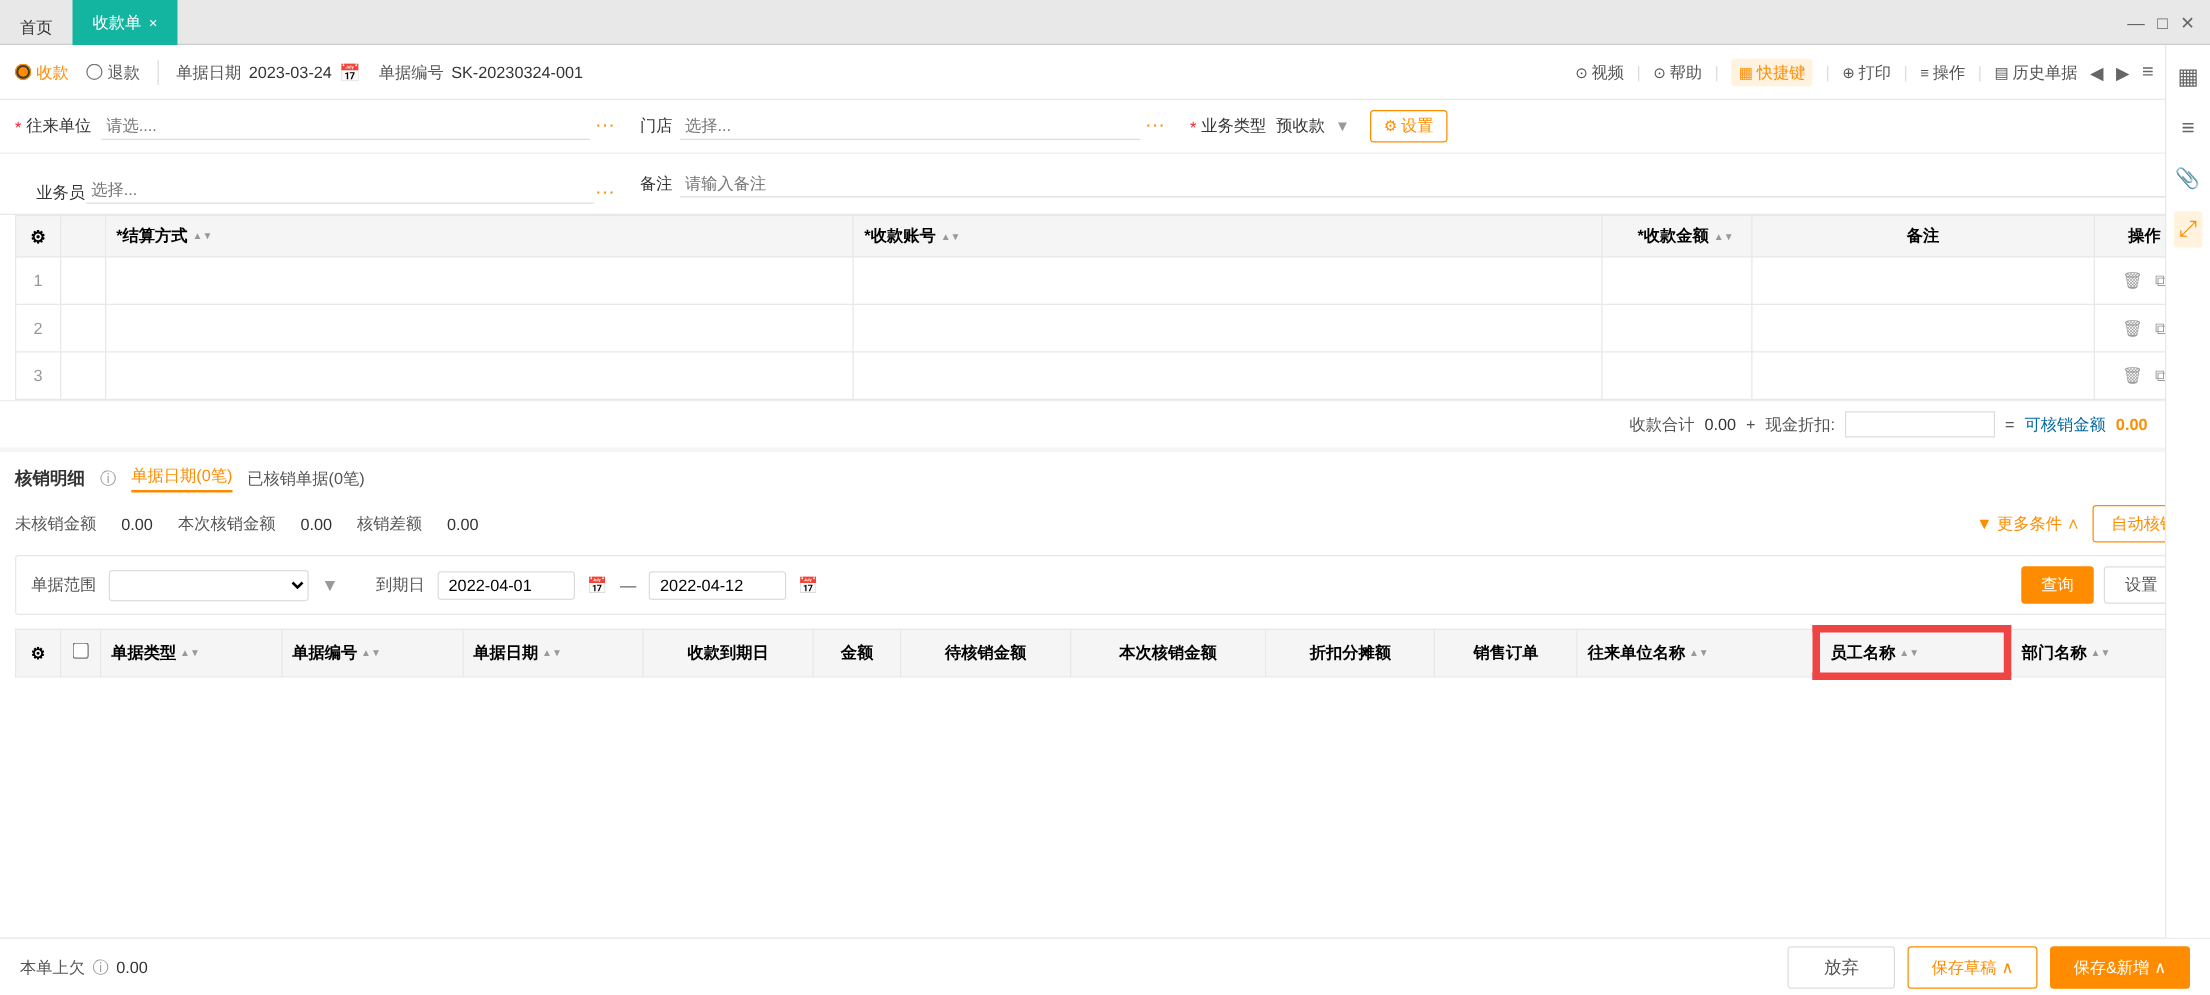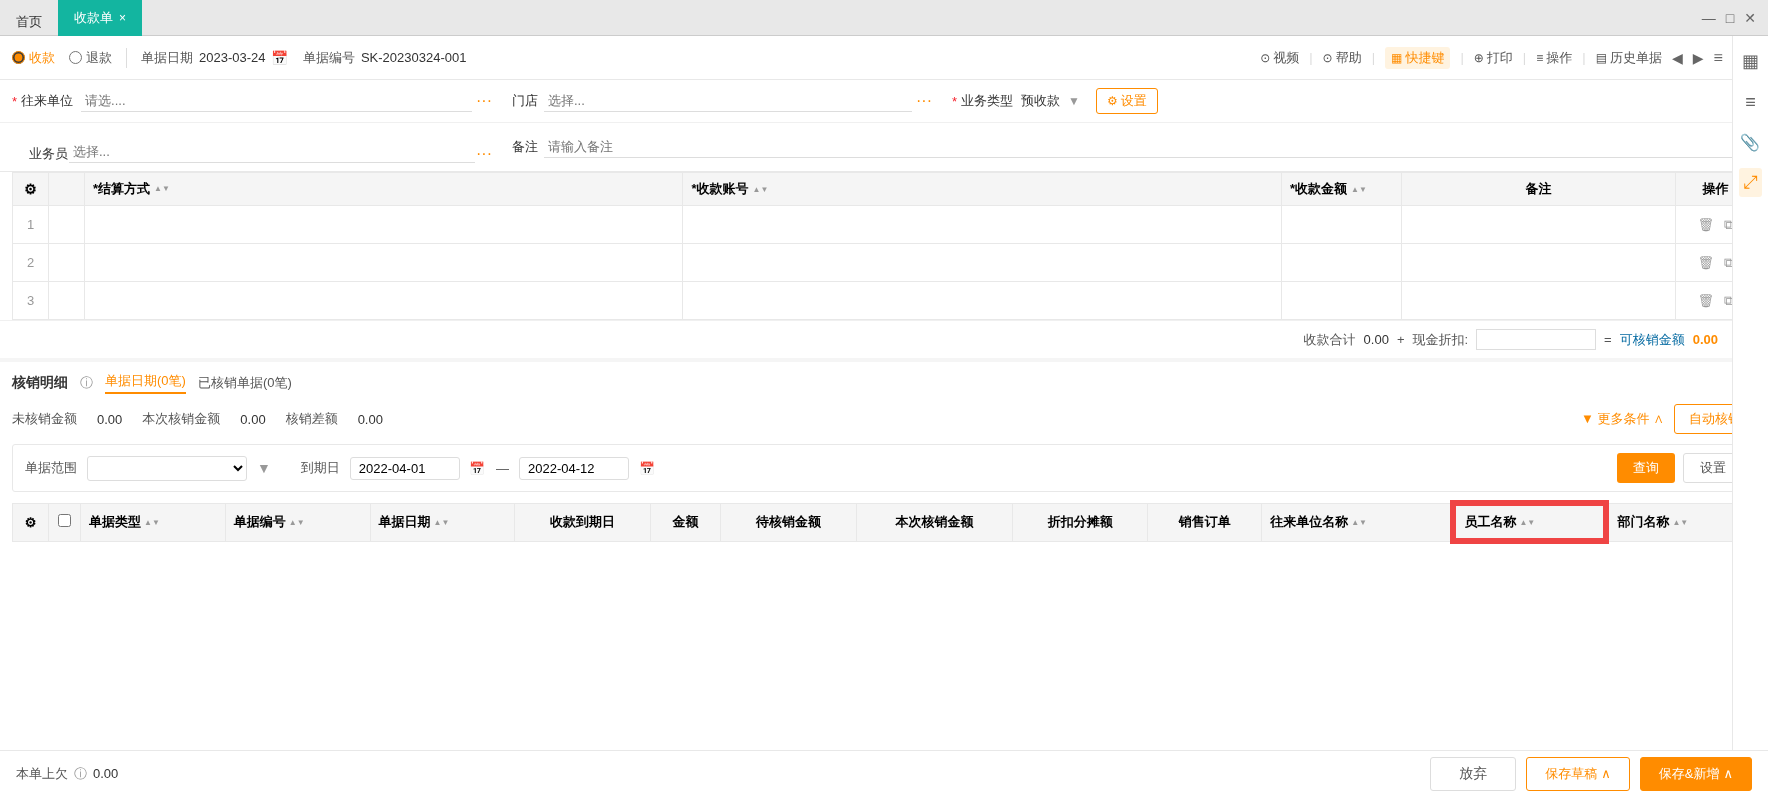--- a/index.html
+++ b/index.html
@@ -112,21 +112,21 @@
               <span style="display:inline-flex; flex-direction:column; font-size:8px; color:#999; line-height:1; cursor:pointer;">▲▼</span>
             </div>
           </th>
           <th style="padding:7px 8px; border:1px solid #e8e8e8; cursor:pointer;">
             <div style="display:flex; align-items:center; gap:4px;">
               <span>*收款账号</span>
               <span style="display:inline-flex; flex-direction:column; font-size:8px; color:#999; cursor:pointer;">▲▼</span>
             </div>
           </th>
           <th style="padding:7px 8px; border:1px solid #e8e8e8; cursor:pointer; width:120px;">
-            <div style="display:flex; align-items:center; gap:4px;">
+            <div style="display:flex; align-items:center; gap:4px;margin-left:20px;">
               <span>*收款金额</span>
               <span style="display:inline-flex; flex-direction:column; font-size:8px; color:#999; cursor:pointer;">▲▼</span>
             </div>
           </th>
           <th style="padding:7px 8px; border:1px solid #e8e8e8;">
             <span>备注</span>
           </th>
           <th style="padding:7px 8px; border:1px solid #e8e8e8; width:80px; text-align:center;">
             <span>操作</span>
           </th>

